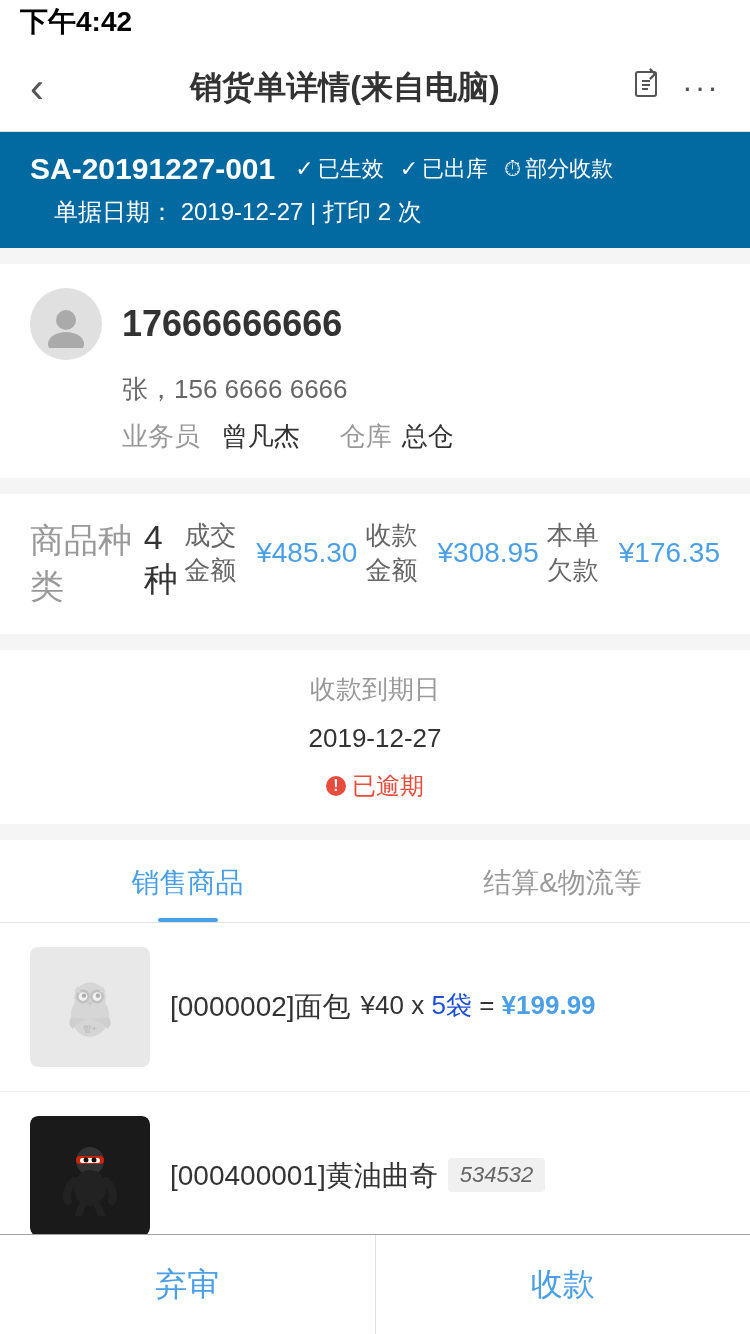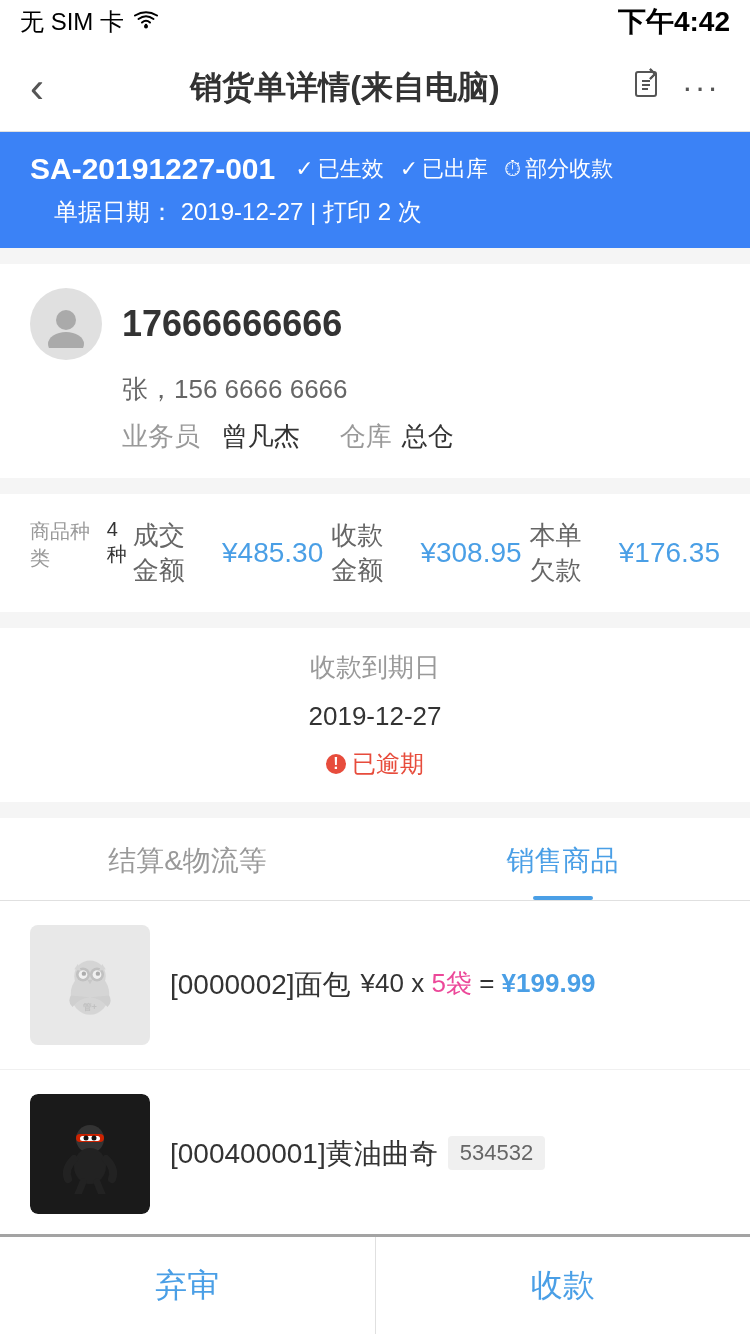--- a/index.html
+++ b/index.html
@@ -54,21 +54,21 @@
     .nav-actions {
       display: flex;
       align-items: center;
       gap: 20px;
       width: 120px;
       justify-content: flex-end;
     }
 
     
     .order-header {
-      background: #3b82f6;
+      background: #0369a1;
       padding: 20px 30px;
     }
     .order-header-top {
       display: flex;
       align-items: center;
       gap: 20px;
       margin-bottom: 10px;
     }
     .order-number {
       font-size: 30px;
@@ -147,21 +147,21 @@
       display: flex;
       justify-content: space-between;
       align-items: flex-start;
     }
     .summary-left {
       display: flex;
       flex-direction: column;
       gap: 6px;
     }
     .summary-item {
-      font-size: 20px;
+      font-size: 34px;
       color: #333;
       display: flex;
       gap: 10px;
     }
     .summary-label { color: #999; }
     .summary-value { color: #333; }
     .summary-right {
       display: flex;
       gap: 8px;
       align-items: flex-end;
@@ -275,37 +275,38 @@
       color: #333;
       font-weight: 500;
     }
     .product-tag {
       display: inline-block;
       background: #f0f0f0;
       color: #666;
       font-size: 22px;
       padding: 4px 12px;
       border-radius: 4px;
+      font-style: italic;
     }
     .product-price {
       font-size: 26px;
       color: #333;
     }
-    .price-qty { color: #ec4899; }
+    .price-qty { color: #1d4ed8; }
     .price-total { color: #4A9FE6; font-weight: 600; }
 
     
     .bottom-bar {
       position: fixed;
       bottom: 0;
       left: 0;
       width: 750px;
       height: 100px;
       background: #fff;
-      border-top: 3px solid #a3a3a3;
+      border-top: 1px solid #a3a3a3;
       display: flex;
       align-items: center;
     }
     .bottom-btn {
       flex: 1;
       height: 100%;
       display: flex;
       align-items: center;
       justify-content: center;
       font-size: 32px;
@@ -322,32 +323,20 @@
       display: flex;
       align-items: center;
       justify-content: center;
     }
     .owl-placeholder svg { width: 70px; height: 70px; opacity: 0.4; }
   </style>
 </head>
 <body>
 
 <div class="status-bar">
-  <div class="status-left">
-    <span>无 SIM 卡</span>
-    <span>
-      <svg width="28" height="20" viewBox="0 0 28 20" fill="none">
-        <path d="M14 16 Q14 14 14 16Z" stroke="#000" stroke-width="2.5" stroke-linecap="round"></path>
-        <path d="M10 12.5 Q14 9 18 12.5" stroke="#000" stroke-width="2" fill="none" stroke-linecap="round"></path>
-        <path d="M6.5 9 Q14 3.5 21.5 9" stroke="#000" stroke-width="2" fill="none" stroke-linecap="round"></path>
-        <path d="M3 5.5 Q14 -1 25 5.5" stroke="#000" stroke-width="2" fill="none" stroke-linecap="round"></path>
-        <circle cx="14" cy="16.5" r="2" fill="#000"></circle>
-      </svg>
-    </span>
-  </div>
   <div class="status-center">下午4:42</div>
 </div>
 
 <div class="nav-bar">
   <div class="nav-back" style="font-size:42px; color:#555;">‹</div>
   <div class="nav-title">销货单详情(来自电脑)</div>
   <div class="nav-actions">
     <span>
       <svg width="32" height="32" viewBox="0 0 32 32" fill="none" stroke="#555" stroke-width="2">
         <rect x="6" y="4" width="20" height="24" rx="2"></rect>
@@ -439,22 +428,22 @@
   <span class="due-label">收款到期日</span>
   <span>2019-12-27</span>
   <div class="overdue-badge">
     <span class="overdue-dot">!</span>
     <span>已逾期</span>
   </div>
 </div>
 
 <div class="tabs-section">
   <div class="tabs-header">
+    <div class="tab-item active">销售商品</div>
     <div class="tab-item">结算&amp;物流等</div>
-    <div class="tab-item active">销售商品</div>
   </div>
 
   <div class="product-list">
 
     <div class="product-item">
       <div class="product-image">
         <div class="owl-placeholder">
           <svg viewBox="0 0 80 80" fill="none">
 
             <ellipse cx="40" cy="50" rx="22" ry="24" fill="#bbb"></ellipse>

